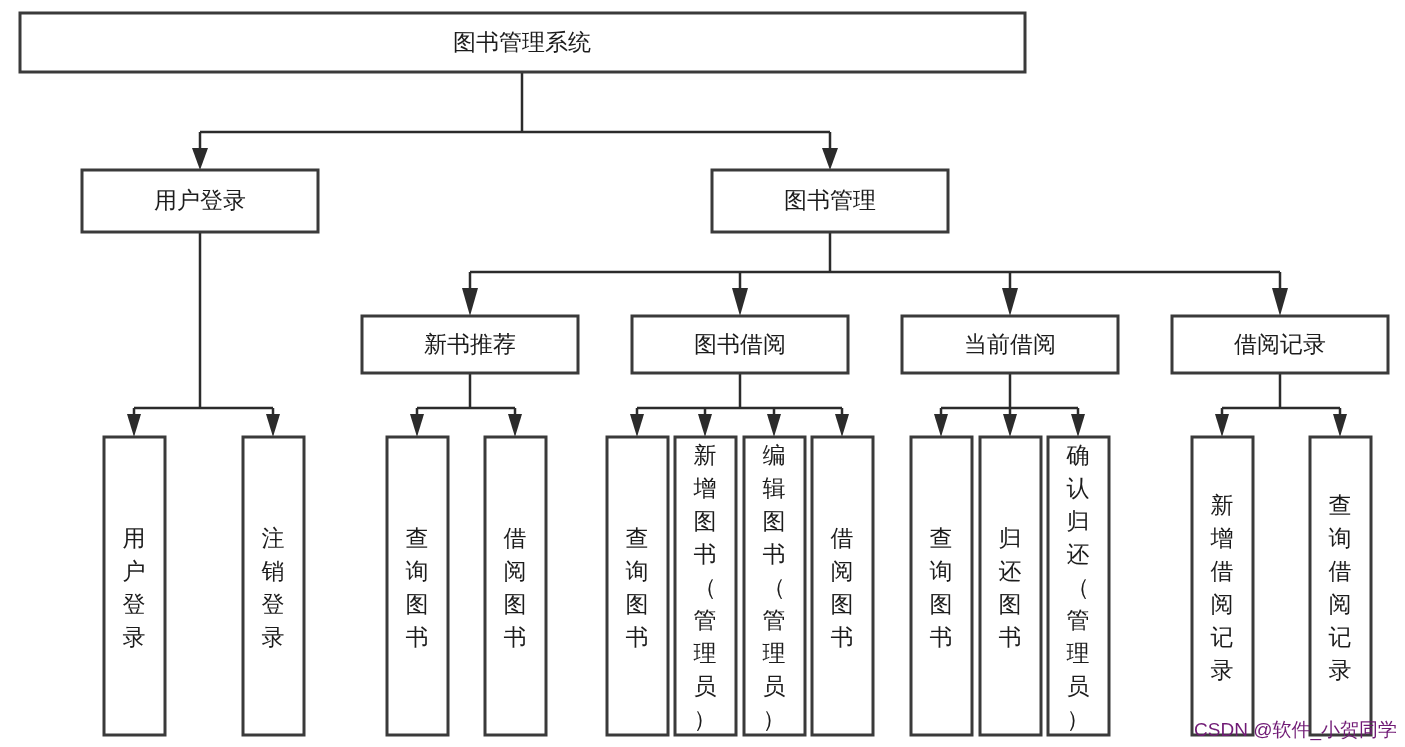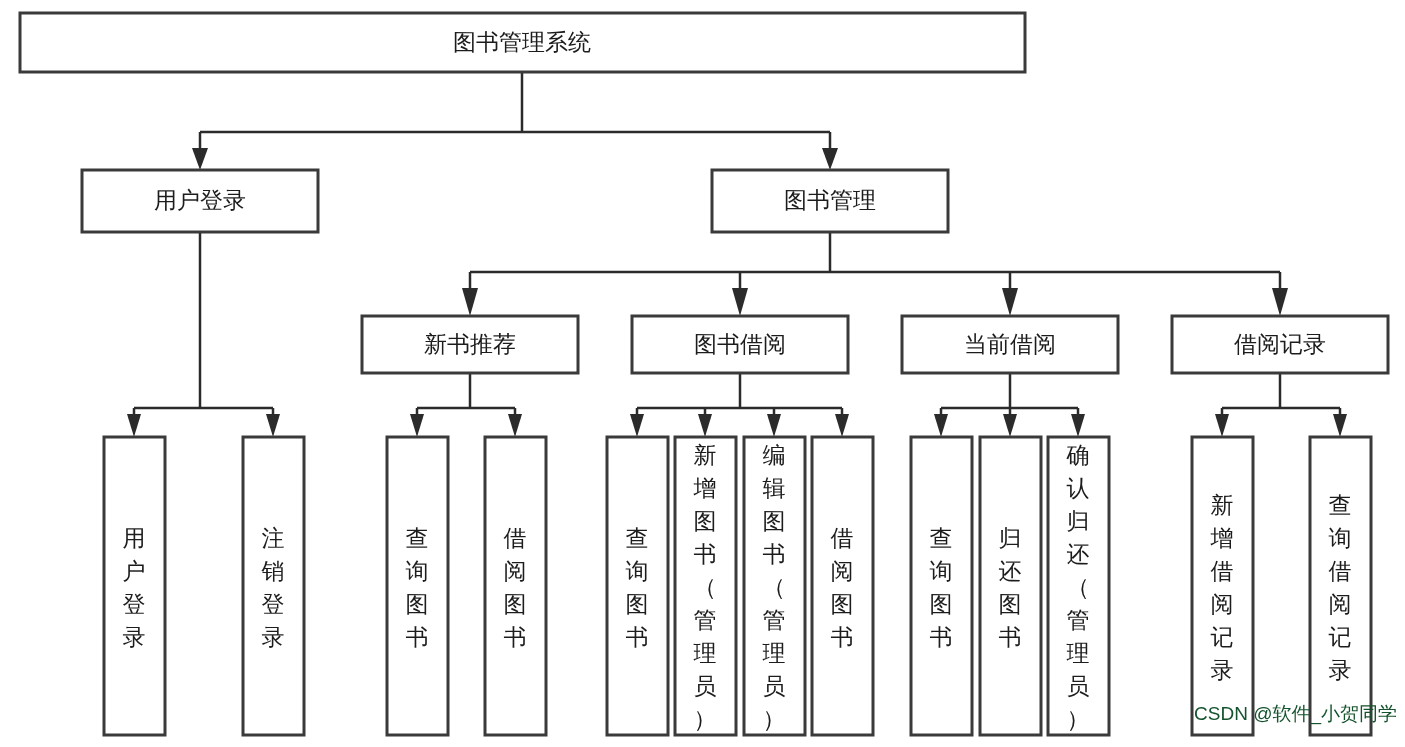--- a/index.html
+++ b/index.html
@@ -48,24 +48,24 @@
     stroke-width: 2.5;
     fill: none;
   }
   .arrow-head {
     fill: #2b2b2b;
     stroke: none;
   }
   .watermark {
     position: absolute;
     right: 8px;
-    bottom: 20px;
+    bottom: 4px;
     font-family: "Liberation Sans", "DejaVu Sans", sans-serif;
     font-size: 19px;
-    color: #14532d;
+    color: #701a75;
     white-space: nowrap;
     user-select: none;
   }
 </style>
 </head>
 <body>
 
 <div id="diagram-root">
 
   <svg class="chart-canvas" viewBox="0 0 1405 747" xmlns="http://www.w3.org/2000/svg">

